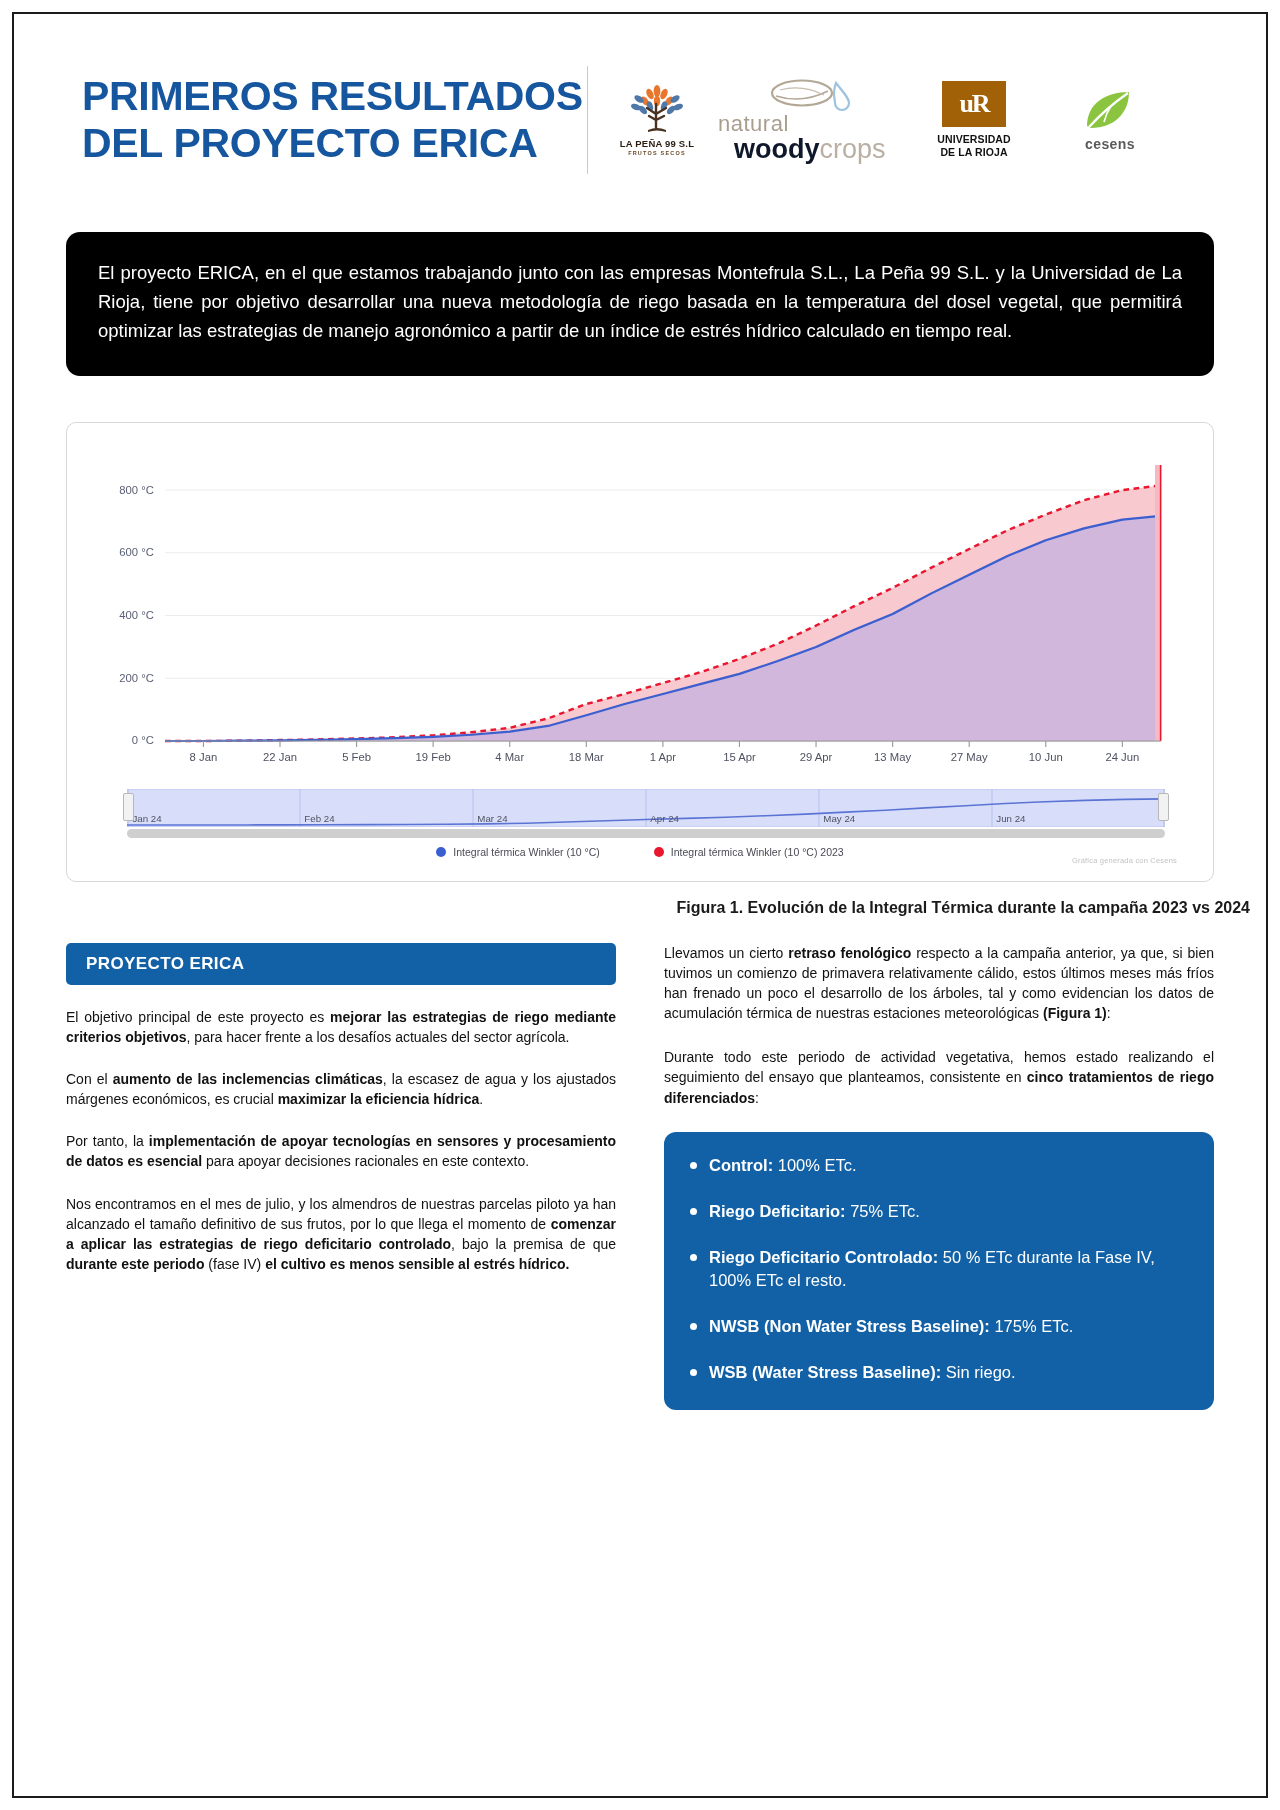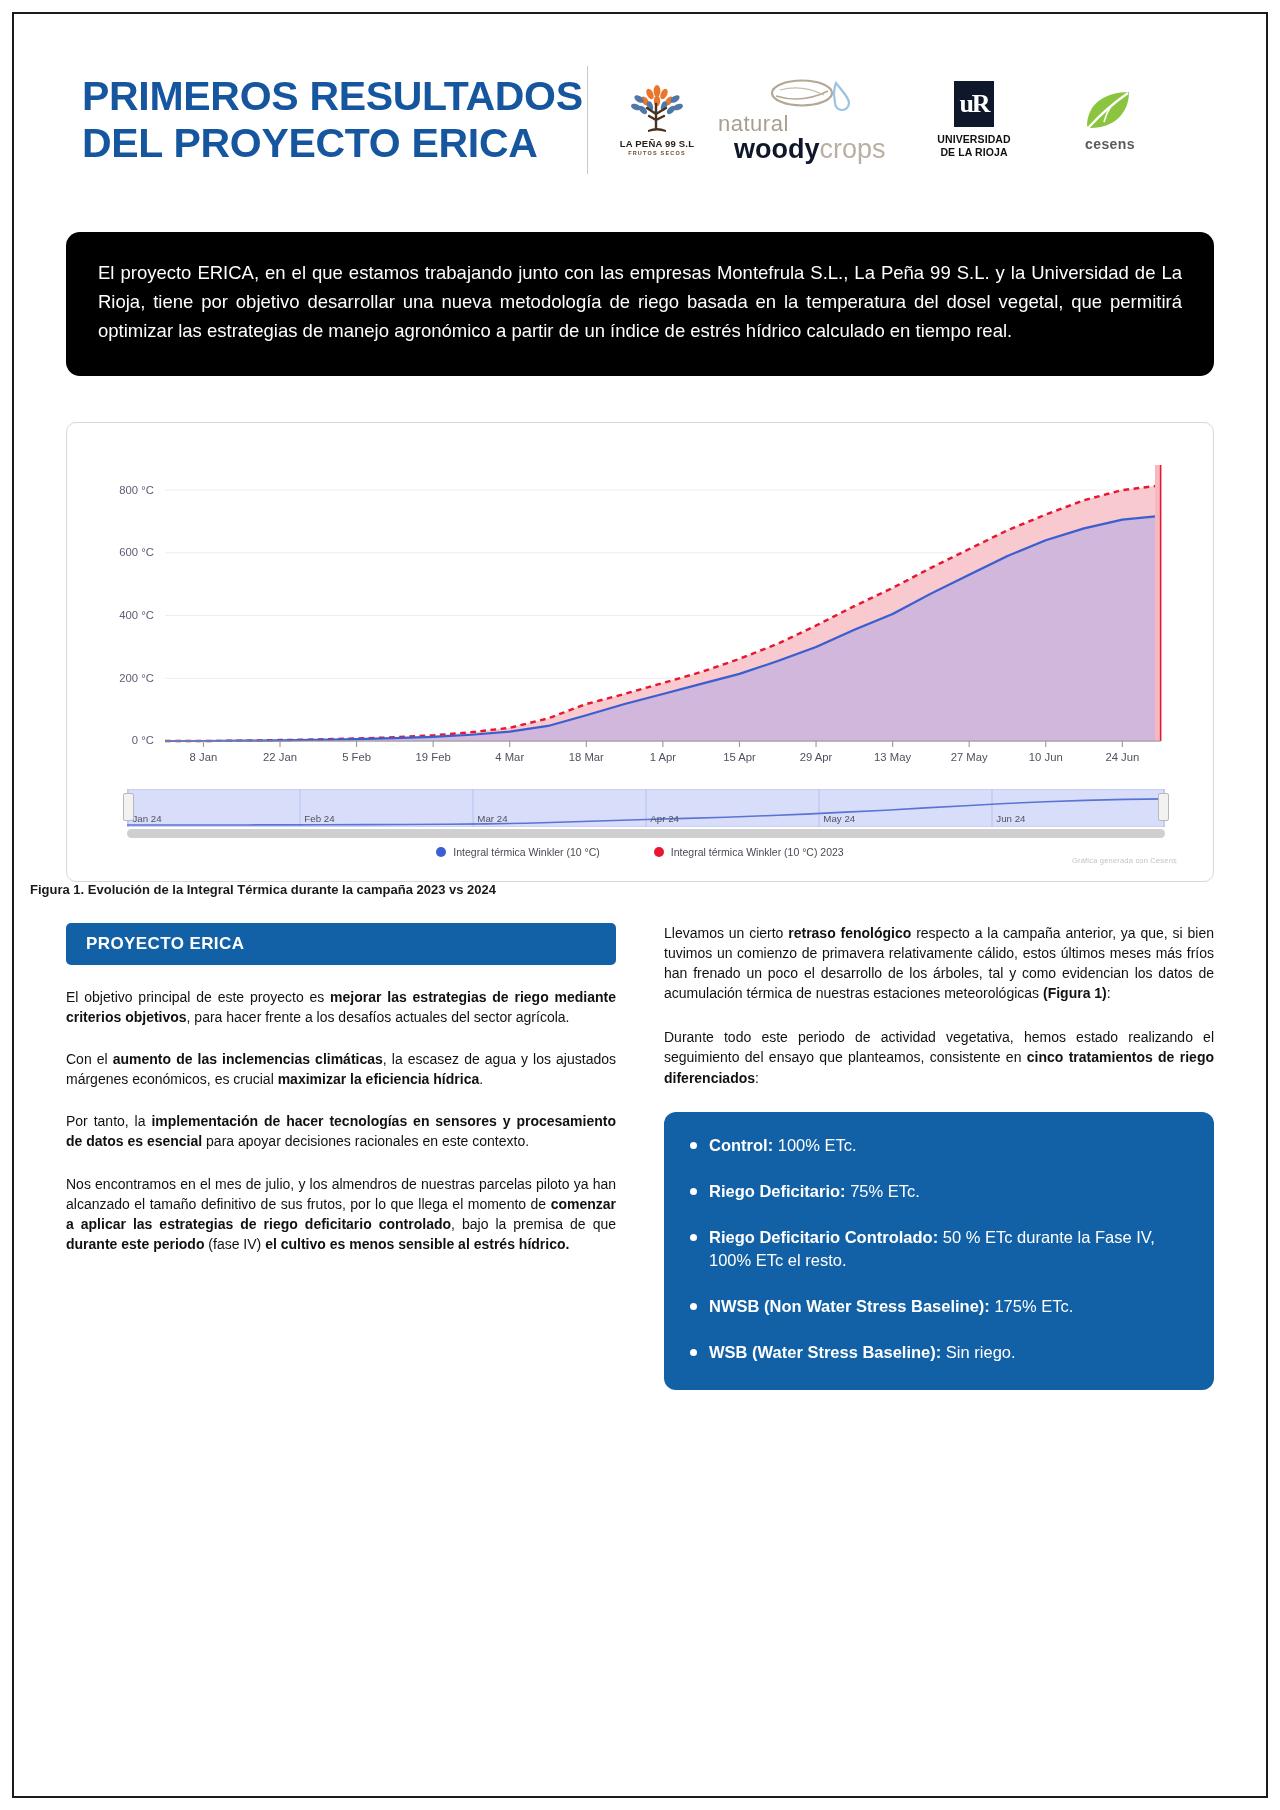--- a/index.html
+++ b/index.html
@@ -67,21 +67,21 @@
   
   .logo-nwc{width:150px;}
   .nwc-row1{font-size:22px;color:#a99e8e;letter-spacing:.5px;line-height:1;margin-left:-16px;}
   .nwc-row2{font-size:27px;line-height:1;margin-top:1px;}
   .nwc-wood{color:#0f172a;font-weight:bold;}
   .nwc-crops{color:#b9b0a3;}
 
   
   .logo-ur{width:112px;}
   .ur-mark{
-    width:40px;height:46px;background:#0f172a;
+    width:64px;height:46px;background:#a16207;
     display:flex;align-items:center;justify-content:center;
     color:#fff;font-family:"Liberation Serif",serif;font-size:26px;font-weight:bold;
     letter-spacing:-2px;
   }
   .ur-text{
     font-size:10.5px;font-weight:bold;color:#111;line-height:1.2;
     text-align:center;margin-top:6px;white-space:pre-line;letter-spacing:.1px;
   }
 
   
@@ -134,24 +134,25 @@
   }
   .legend-item{display:flex;align-items:center;gap:7px;}
   .legend-dot{width:10px;height:10px;border-radius:50%;}
   .legend-label{font-size:10.5px;color:#4a4a55;}
   .chart-credit{
     position:absolute;right:36px;bottom:16px;
     font-size:7.5px;color:#c3c3c3;letter-spacing:.2px;
   }
 
   .figure-caption{
-    text-align:left;
-    font-size:13px;
+    text-align:right;
+    font-size:16px;
     color:#1a1a1a;
     font-weight:bold;
+    margin-top:17px;
   }
 
   
   .columns{
     display:flex;gap:48px;
     margin:26px 36px 0 36px;
   }
   .col{flex:1 1 0;min-width:0;}
 
   .section-banner{
@@ -365,21 +366,21 @@
   </div>
 
   <div class="figure-caption">Figura 1. Evolución de la Integral Térmica durante la campaña 2023 vs 2024</div>
 
   <div class="columns">
     <div class="col col-left">
       <div class="section-banner">PROYECTO ERICA</div>
       <div id="left-paras">
             <p class="para">El objetivo principal de este proyecto es <b>mejorar las estrategias de riego mediante criterios objetivos</b>, para hacer frente a los desafíos actuales del sector agrícola.</p>
             <p class="para">Con el <b>aumento de las inclemencias climáticas</b>, la escasez de agua y los ajustados márgenes económicos, es crucial <b>maximizar la eficiencia hídrica</b>.</p>
-            <p class="para">Por tanto, la <b>implementación de hacer tecnologías en sensores y procesamiento de datos es esencial</b> para apoyar decisiones racionales en este contexto.</p>
+            <p class="para">Por tanto, la <b>implementación de apoyar tecnologías en sensores y procesamiento de datos es esencial</b> para apoyar decisiones racionales en este contexto.</p>
             <p class="para">Nos encontramos en el mes de julio, y los almendros de nuestras parcelas piloto ya han alcanzado el tamaño definitivo de sus frutos, por lo que llega el momento de <b>comenzar a aplicar las estrategias de riego deficitario controlado</b>, bajo la premisa de que <b>durante este periodo</b> (fase IV) <b>el cultivo es menos sensible al estrés hídrico.</b></p>
           </div>
     </div>
 
     <div class="col col-right">
       <div id="right-paras">
             <p class="para">Llevamos un cierto <b>retraso fenológico</b> respecto a la campaña anterior, ya que, si bien tuvimos un comienzo de primavera relativamente cálido, estos últimos meses más fríos han frenado un poco el desarrollo de los árboles, tal y como evidencian los datos de acumulación térmica de nuestras estaciones meteorológicas <b>(Figura 1)</b>:</p>
             <p class="para">Durante todo este periodo de actividad vegetativa, hemos estado realizando el seguimiento del ensayo que planteamos, consistente en <b>cinco tratamientos de riego diferenciados</b>:</p>
           </div>
       <div class="treatments">

